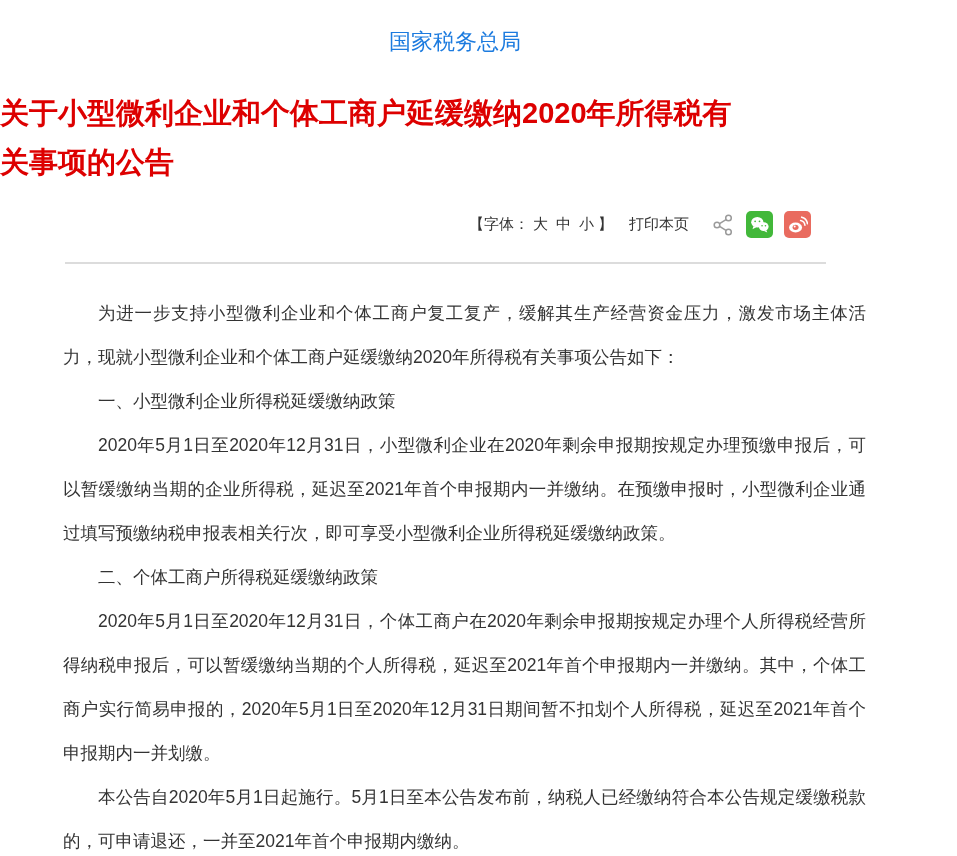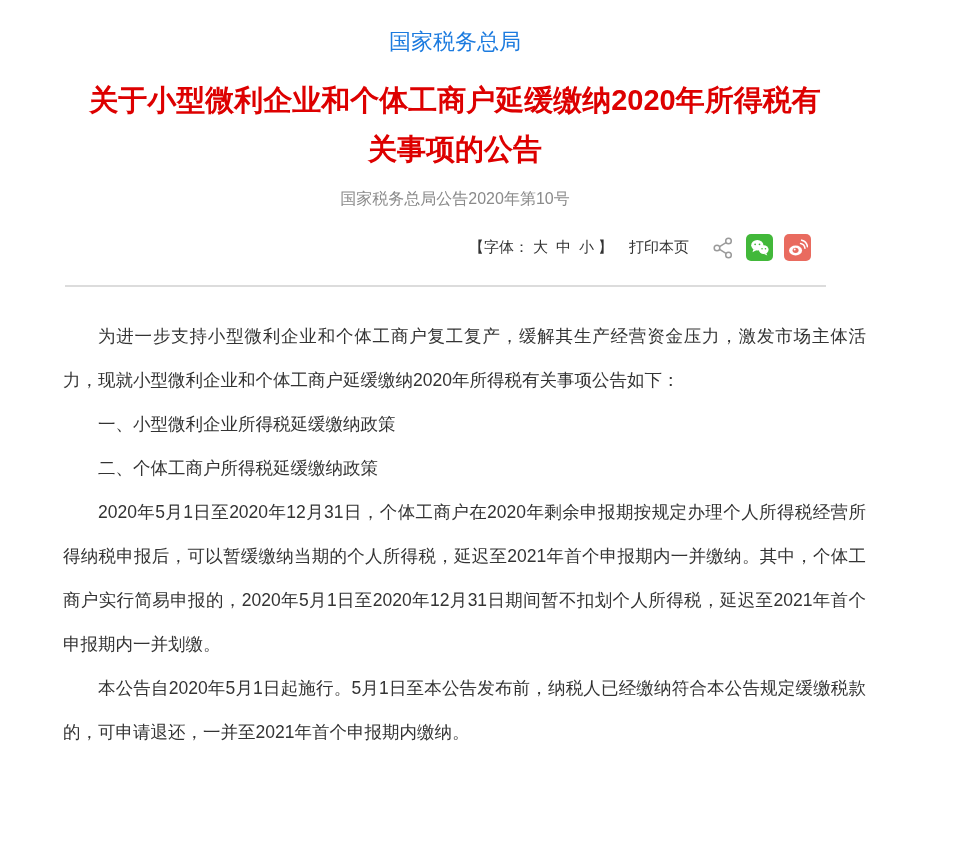--- a/index.html
+++ b/index.html
@@ -9,21 +9,21 @@
   }
   .page { position: relative; width: 910px; height: 856px; background: #ffffff; }
 
   .site-link {
     display: block; text-align: center; padding-top: 28px;
     font-size: 22px; line-height: 28px;
     color: var(--link-blue, #1c7bdf); text-decoration: none; cursor: pointer;
   }
 
   .doc-title {
-    margin: 20px auto 0; text-align: center;
+    margin: 33px auto 0; 
     color: var(--title-red, #dd0000);
     font-size: 29px; line-height: 49px; font-weight: bold;
   }
   .doc-title span { display: block; white-space: nowrap; }
 
   .doc-number {
     margin-top: 15px; text-align: center;
     font-size: 16px; color: var(--subtitle-gray, #8a8a8a);
   }
 
@@ -59,21 +59,20 @@
 
 <div class="page">
 
   <a class="site-link">国家税务总局</a>
 
   <h1 class="doc-title">
     <span>关于小型微利企业和个体工商户延缓缴纳2020年所得税有</span>
     <span>关事项的公告</span>
   </h1>
 
-  <div class="doc-number">国家税务总局公告2020年第10号</div>
 
   <div class="toolbar">
     <span class="tb-text">【字体：</span>
     <span class="font-size-option">大</span>
     <span class="font-size-option">中</span>
     <span class="font-size-option">小</span>
     <span class="tb-text">】</span>
     <span class="print-btn">打印本页</span>
 
     <span class="share-plain">
@@ -110,18 +109,19 @@
         <path d="M16.8 3.6 a9 9 0 0 1 6.6 7.4" stroke="#ffffff" stroke-width="1.8" fill="none" stroke-linecap="round"></path>
       </svg>
     </span>
   </div>
 
   <div class="divider"></div>
 
   <div class="body-text">
     <p>为进一步支持小型微利企业和个体工商户复工复产，缓解其生产经营资金压力，激发市场主体活力，现就小型微利企业和个体工商户延缓缴纳2020年所得税有关事项公告如下：</p>
     <p class="section-heading">一、小型微利企业所得税延缓缴纳政策</p>
+    <p>2020年5月1日至2020年12月31日，小型微利企业在2020年剩余申报期按规定办理预缴申报后，可以暂缓缴纳当期的企业所得税，延迟至2021年首个申报期内一并缴纳。在预缴申报时，小型微利企业通过填写预缴纳税申报表相关行次，即可享受小型微利企业所得税延缓缴纳政策。</p>
     <p class="section-heading">二、个体工商户所得税延缓缴纳政策</p>
     <p>2020年5月1日至2020年12月31日，个体工商户在2020年剩余申报期按规定办理个人所得税经营所得纳税申报后，可以暂缓缴纳当期的个人所得税，延迟至2021年首个申报期内一并缴纳。其中，个体工商户实行简易申报的，2020年5月1日至2020年12月31日期间暂不扣划个人所得税，延迟至2021年首个申报期内一并划缴。</p>
     <p>本公告自2020年5月1日起施行。5月1日至本公告发布前，纳税人已经缴纳符合本公告规定缓缴税款的，可申请退还，一并至2021年首个申报期内缴纳。</p>
   </div>
 
 </div>
 
 </body></html>

